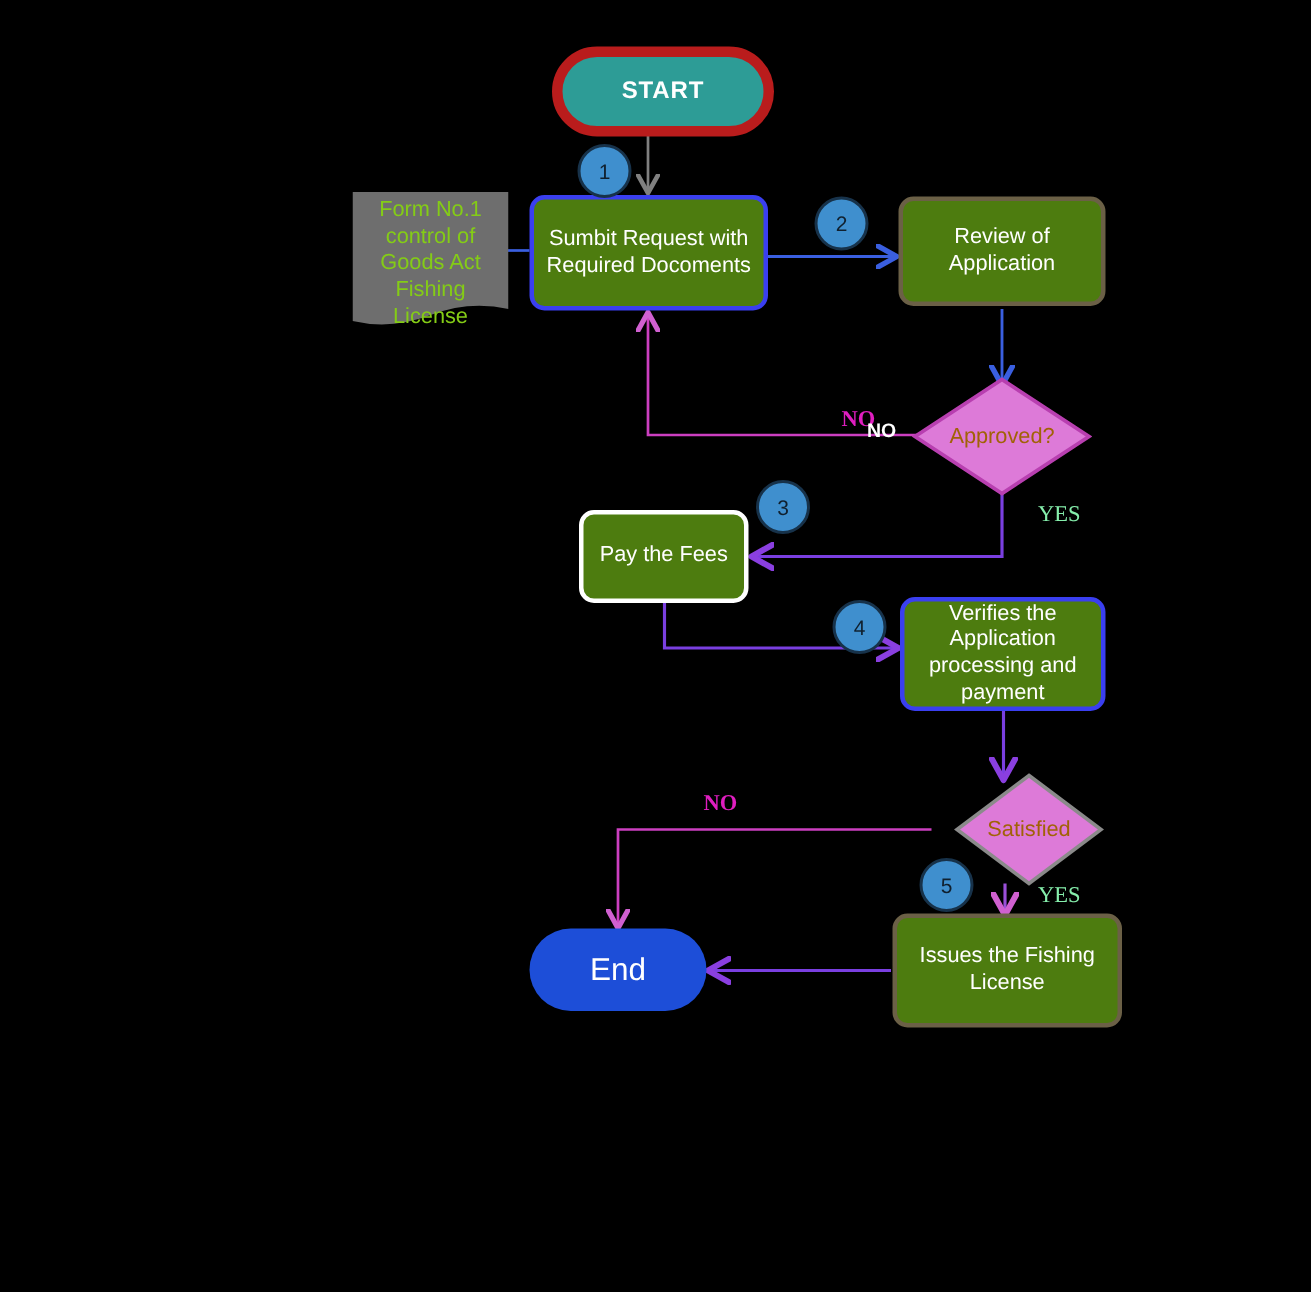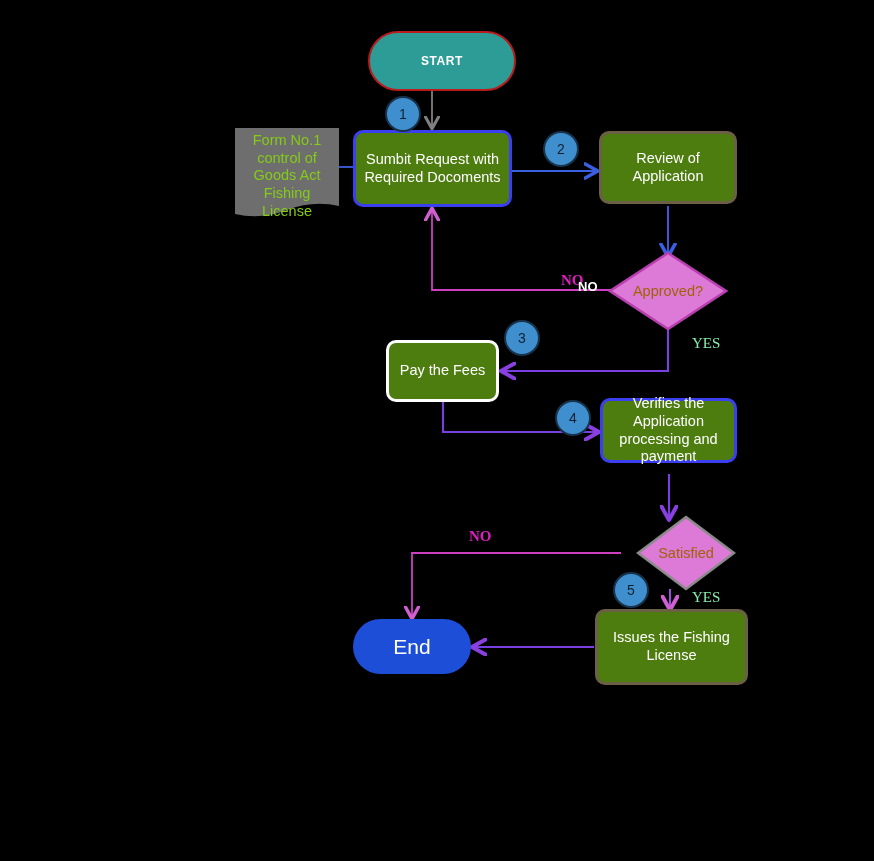--- a/index.html
+++ b/index.html
@@ -36,23 +36,23 @@
     line-height: 1.22;
     white-space: pre-line;
   }
 
   
   .terminator {
     border-radius: 34px;
   }
   .terminator.start {
     background: #2d9c96;
-    border: 2px solid #b91c1c;
+    border: 7px solid #b91c1c;
     font-weight: bold;
-    font-size: 12px;
+    font-size: 16px;
     letter-spacing: 0.6px;
   }
   .terminator.end {
     background: #1d4ed8;
     border: none;
     font-size: 21px;
   }
 
   
   .process {
@@ -218,21 +218,21 @@
   <svg class="decision-shape" viewBox="0 0 120 80" xmlns="http://www.w3.org/2000/svg">
     <polygon points="60,2 118,40 60,78 2,40" fill="#dd7ad8" stroke="#b83fb0" stroke-width="2.5"></polygon>
   </svg>
   <div class="decision-text">Approved?</div>
 </div>
 
 <div class="node process b-white" style="left:386px; top:340px; width:113px; height:62px;">
   <span class="node-label">Pay the Fees</span>
 </div>
 
-<div class="node process b-blue" style="left:600px; top:398px; width:137px; height:65px;">
+<div class="node process b-blue" style="left:600px; top:398px; width:137px; height:76px;">
   <span class="node-label">Verifies the
 Application
 processing and
 payment</span>
 </div>
 
 <div class="decision-wrap" style="left:636px; top:515px; width:100px; height:76px;">
   <svg class="decision-shape" viewBox="0 0 100 76" xmlns="http://www.w3.org/2000/svg">
     <polygon points="50,2 98,38 50,74 2,38" fill="#dd7ad8" stroke="#8a8a8a" stroke-width="2.5"></polygon>
   </svg>

